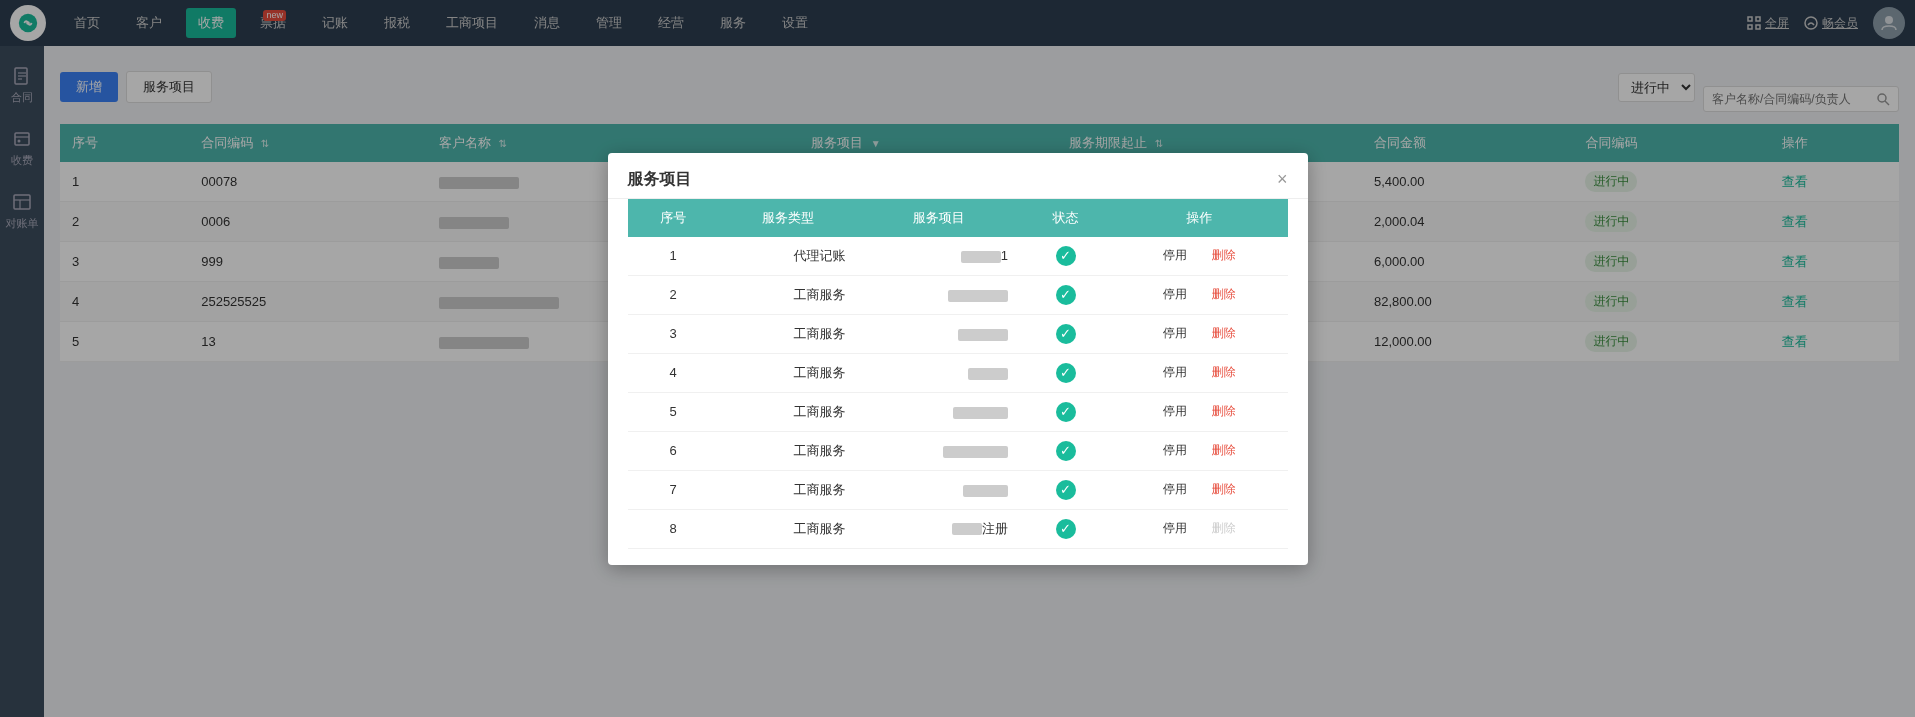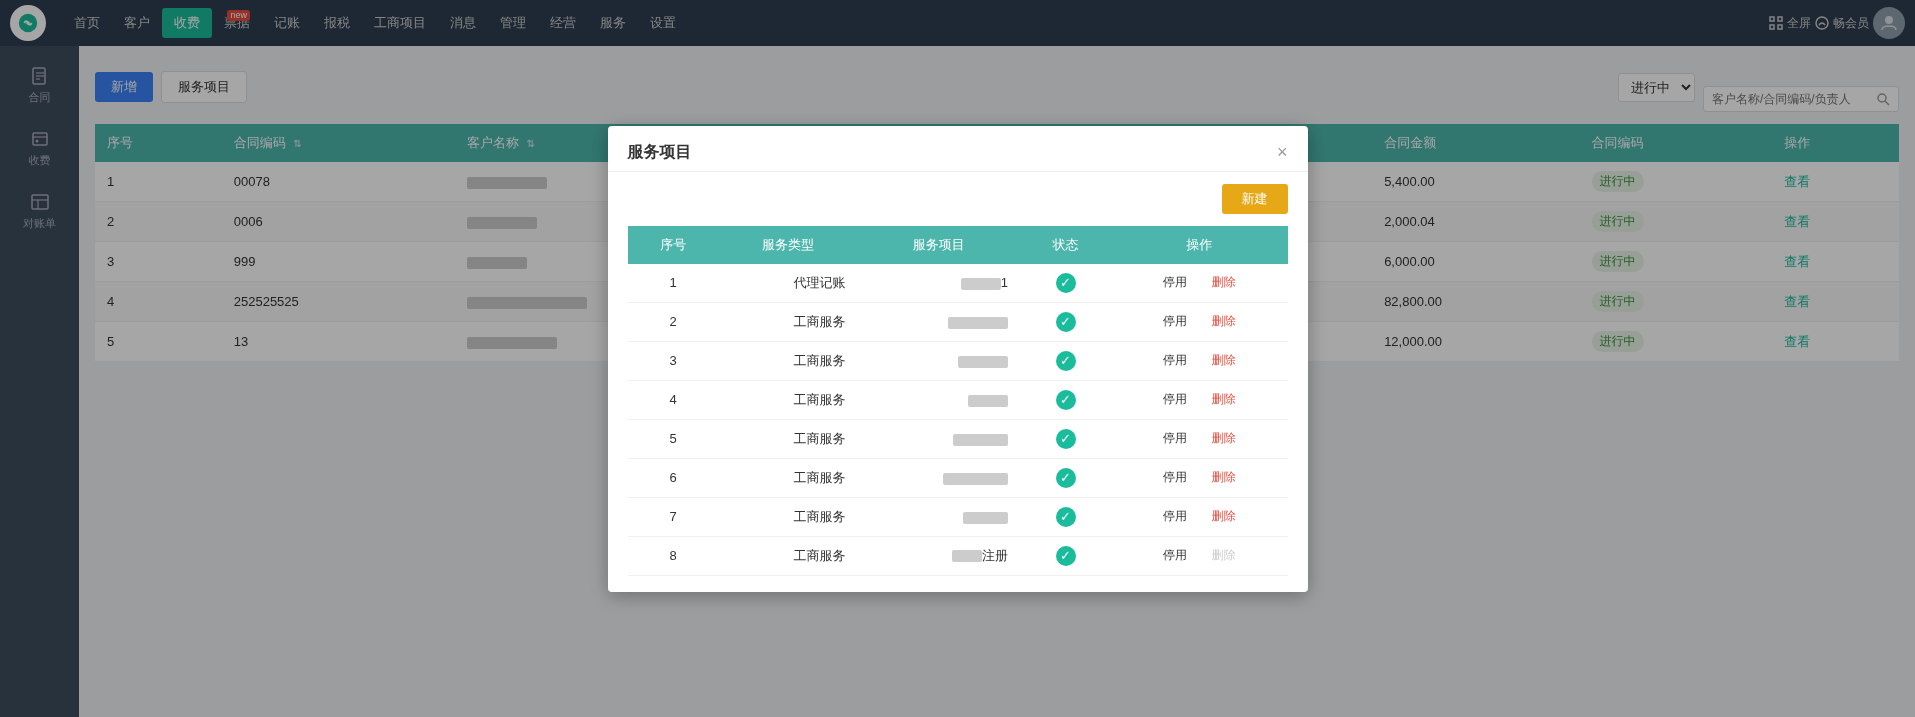--- a/index.html
+++ b/index.html
@@ -10,50 +10,50 @@
       display: flex; align-items: center; height: 46px;
       background: #2d3e50; color: #ccc; padding: 0 10px;
       position: relative; z-index: 100;
     }
     .top-nav-logo {
       width: 36px; height: 36px; border-radius: 50%;
       background: #fff; display: flex; align-items: center; justify-content: center;
       margin-right: 16px; flex-shrink: 0;
     }
     .top-nav-logo svg { width: 22px; height: 22px; }
-    .nav-items { display: flex; align-items: flex-start; gap: 0; flex: 1; }
+    .nav-items { display: flex; align-items: flex-start; gap: 12px; flex: 1; }
     .nav-item {
       padding: 6px 12px; cursor: pointer; border-radius: 3px;
       color: #ccc; font-size: 13px; position: relative;
     }
     .nav-item.active { background: #1abc9c; color: #fff; border-radius: 3px; }
     .nav-item .badge-new {
       position: absolute; top: 2px; right: 12px;
       background: #e74c3c; color: #fff; font-size: 9px;
       padding: 1px 3px; border-radius: 3px; line-height: 1;
     }
     .top-nav-right {
-      display: flex; align-items: center; gap: 4px; margin-left: auto;
+      display: flex; align-items: center; gap: 15px; margin-left: auto; text-decoration: underline;
     }
     .top-nav-right .icon-btn {
       color: #ccc; cursor: pointer; font-size: 12px;
       display: flex; align-items: center; gap: 4px;
     }
     .top-nav-right .avatar {
       width: 32px; height: 32px; border-radius: 50%;
       background: #8e9eab; display: flex; align-items: center; justify-content: center;
       cursor: pointer;
     }
 
     
     .layout { display: flex; height: calc(100vh - 46px); }
 
     
     .sidebar {
-      width: 79px; background: #3d4e5e; display: flex; flex-direction: column;
+      width: 44px; background: #3d4e5e; display: flex; flex-direction: column;
       align-items: center; padding-top: 10px; gap: 4px;
     }
     .sidebar-item {
       width: 52px; display: flex; flex-direction: column; align-items: center;
       padding: 10px 4px; cursor: pointer; border-radius: 4px; color: #aab;
       font-size: 11px; gap: 4px;
     }
     .sidebar-item svg { width: 20px; height: 20px; }
 
     
@@ -336,23 +336,20 @@
   </main>
 </div>
 
 <div class="overlay"></div>
 
 <div class="modal">
   <div class="modal-header">
     <span class="modal-title">服务项目</span>
     <span class="modal-close">×</span>
   </div>
-  <div class="modal-toolbar">
-    <button class="btn-new-modal">新建</button>
-  </div>
   <div class="modal-body">
     <div class="modal-table-wrapper" style="position:relative">
       <table class="modal-table">
         <thead>
           <tr>
             <th>序号</th>
             <th>服务类型</th>
             <th>服务项目</th>
             <th>状态</th>
             <th>操作</th>

